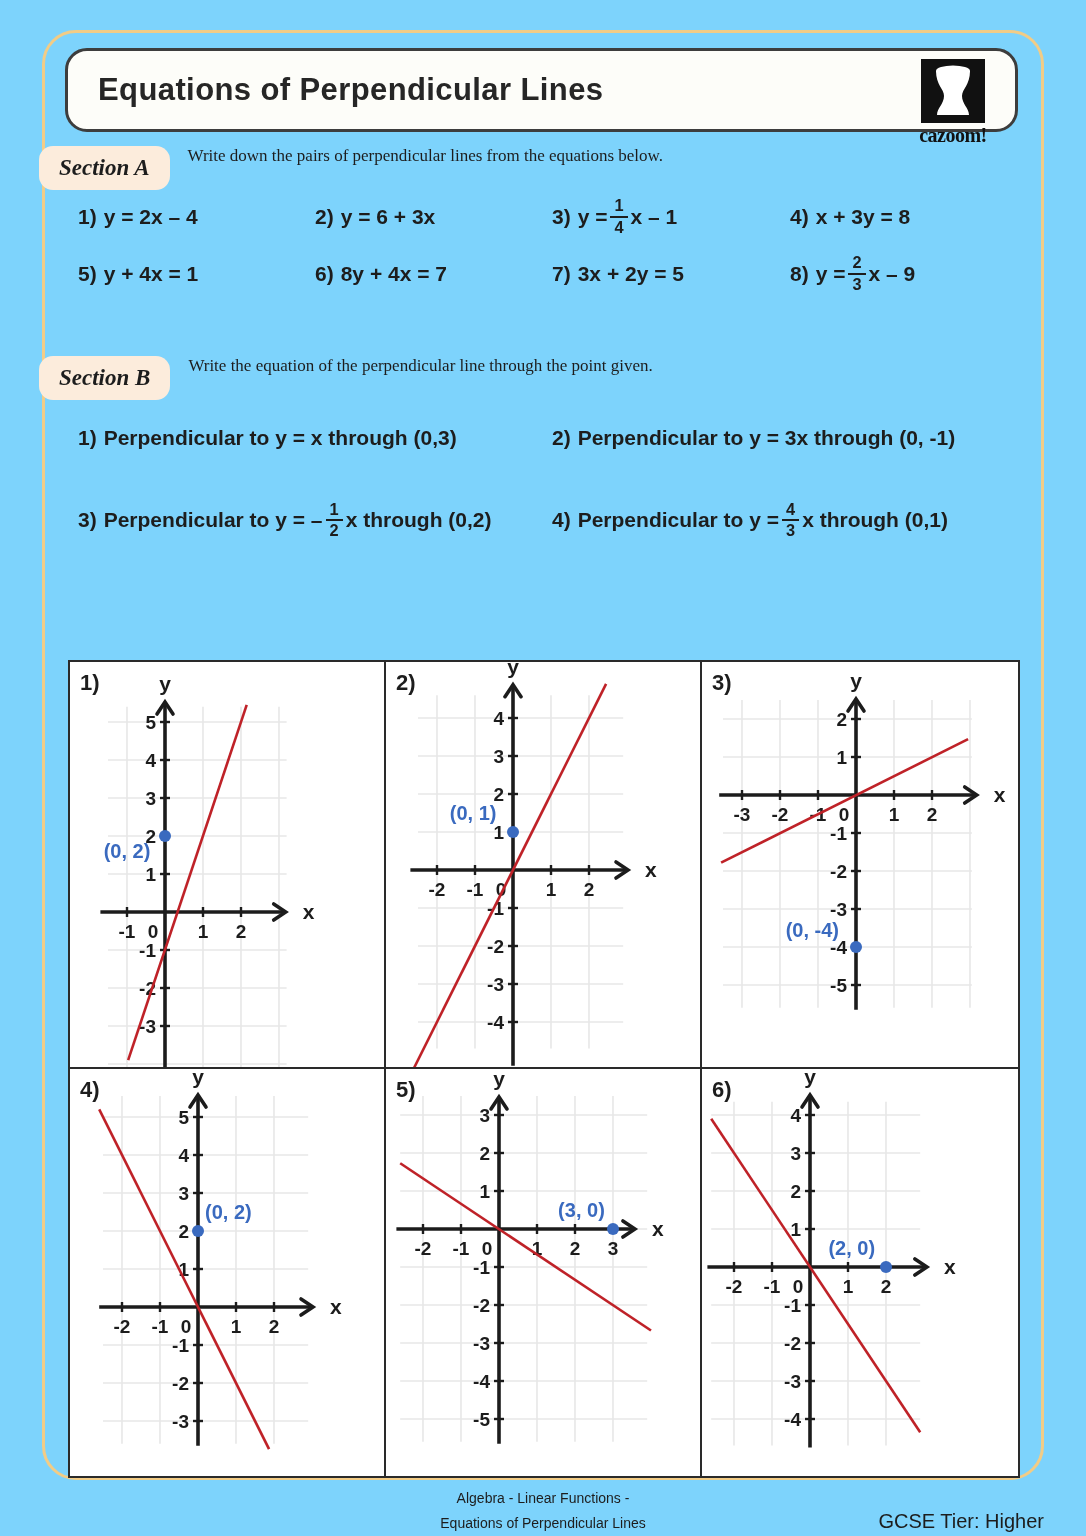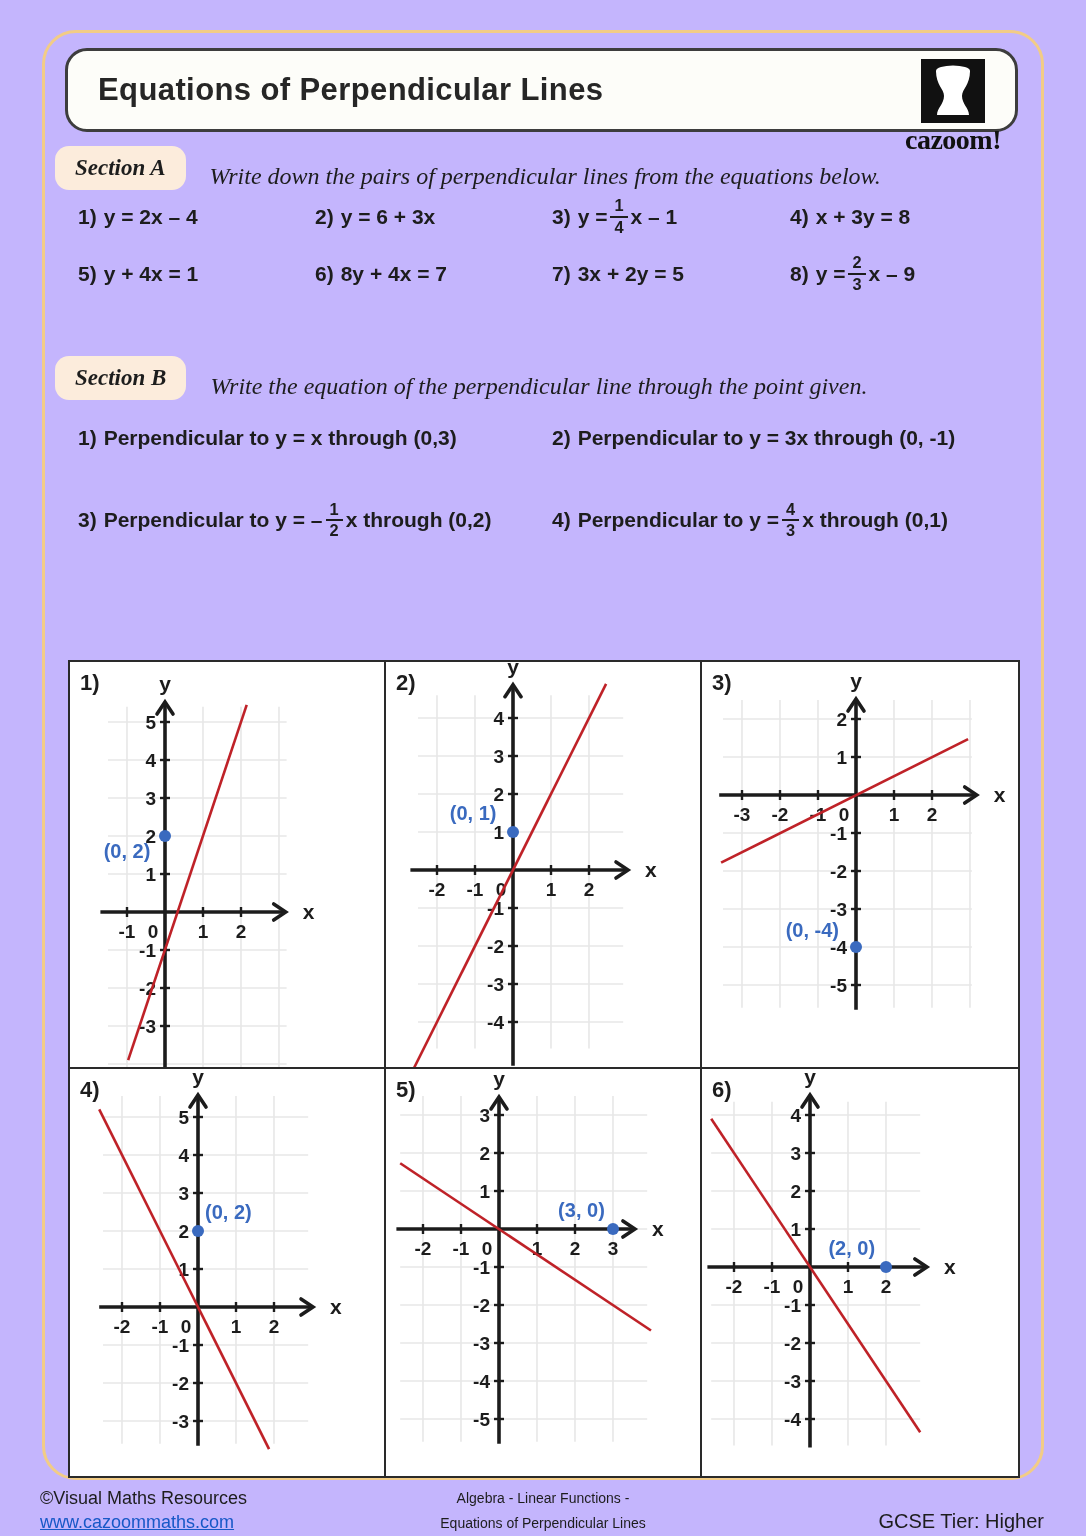--- a/index.html
+++ b/index.html
@@ -1,37 +1,37 @@
 <!DOCTYPE html>
 <html><head>
 <meta charset="utf-8">
 <style>
   * { margin:0; padding:0; box-sizing:border-box; }
   body { background:#ffffff; font-family:"Liberation Sans", sans-serif; }
-  .page { position:relative; width:1086px; height:1536px; background:#c4b5fd; overflow:hidden; color:#1d1d1d; }
+  .page { position:relative; width:1086px; height:1536px; background:#7dd3fc; overflow:hidden; color:#1d1d1d; }
 
   .outer-frame { position:absolute; left:42px; top:30px; width:1002px; height:1450px;
                  border:3px solid #f2cc86; border-radius:34px; }
 
   .title-box { position:absolute; left:65px; top:48px; width:953px; height:84px;
                border:3px solid #3d3d3d; border-radius:22px; background:#fdfdf9; }
   .title-text { position:absolute; left:30px; top:50%; transform:translateY(-50%);
                 font-size:31px; font-weight:bold; letter-spacing:0.4px; color:#262626; }
   .logo { position:absolute; right:14px; top:8px; width:96px; text-align:center; }
   .logo-square { width:64px; height:64px; background:#111; margin:0 auto;
                  display:flex; align-items:center; justify-content:center; }
-  .logo-brand { font-family:"Liberation Serif", serif; font-weight:bold; font-size:28px;
+  .logo-brand { font-family:"Liberation Serif", serif; font-weight:bold; font-size:20px;
                 letter-spacing:-0.5px; color:#111; margin-top:1px; }
 
-  .sec-head { position:absolute; left:55px; display:flex; align-items:flex-end; }
+  .sec-head { position:absolute; left:39px; display:flex; align-items:flex-start; }
   .sec-label { background:#fcecdc; border-radius:14px; padding:9px 20px;
                font-family:"Liberation Serif", serif; font-style:italic; font-weight:bold;
                font-size:23px; color:#1d1d1d; }
-  .sec-instr { margin-left:24px; font-family:"Liberation Serif", serif; font-style:italic;
-               font-size:24px; color:#1d1d1d; }
+  .sec-instr { margin-left:18px; font-family:"Liberation Serif", serif; 
+               font-size:17px; color:#1d1d1d; }
   #head-a { top:146px; }
   #head-b { top:356px; }
   #head-c { top:604px; }
 
   .probs-a { position:absolute; left:78px; top:188px; width:945px; display:grid;
              grid-template-columns:237px 237px 238px 1fr; grid-auto-rows:57px;
              align-items:center; font-weight:bold; font-size:21px; }
   .probs-b { position:absolute; left:78px; top:408px; width:945px; display:grid;
              grid-template-columns:474px 1fr; grid-template-rows:60px 104px;
              align-items:center; font-weight:bold; font-size:21px; }
@@ -478,23 +478,19 @@
           <line x1="103" y1="46" x2="113" y2="46" stroke="#1c1c1c" stroke-width="2.4"></line>
           <text x="99" y="53" font-family="&quot;Liberation Sans&quot;, sans-serif" font-weight="bold" font-size="19" fill="#1c1c1c" text-anchor="end">4</text>
           <line x1="9.200000000000003" y1="49.80000000000001" x2="218.2" y2="363.29999999999995" stroke="#bf2228" stroke-width="2.6"></line>
           <circle cx="184" cy="198" r="6" fill="#3a6abf"></circle>
           <text x="149.8" y="186" font-family="&quot;Liberation Sans&quot;, sans-serif" font-weight="bold" font-size="20" fill="#3a6abf" text-anchor="middle">(2, 0)</text>
           <text x="10" y="28" font-family="&quot;Liberation Sans&quot;, sans-serif" font-weight="bold" font-size="22" fill="#1d1d1d">6)</text>
         </svg>
       </div>
   </div>
 
-  <div class="footer-left">
-    <div>©Visual Maths Resources</div>
-    <div><a href="#">www.cazoommaths.com</a></div>
-  </div>
   <div class="footer-center">
     <div>Algebra - Linear Functions -</div>
     <div>Equations of Perpendicular Lines</div>
   </div>
   <div class="footer-right">GCSE Tier: Higher</div>
 
 </div>
 
 </body></html>

